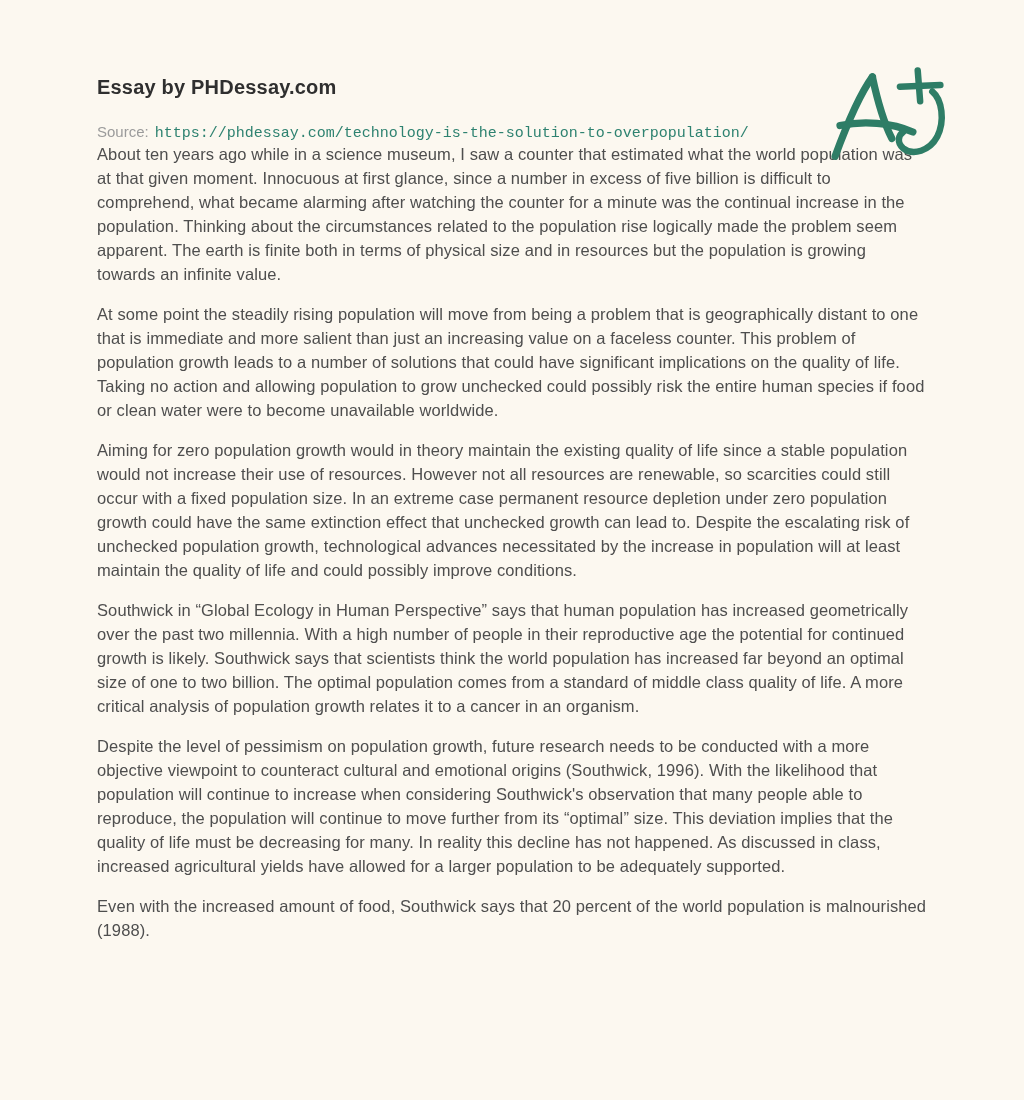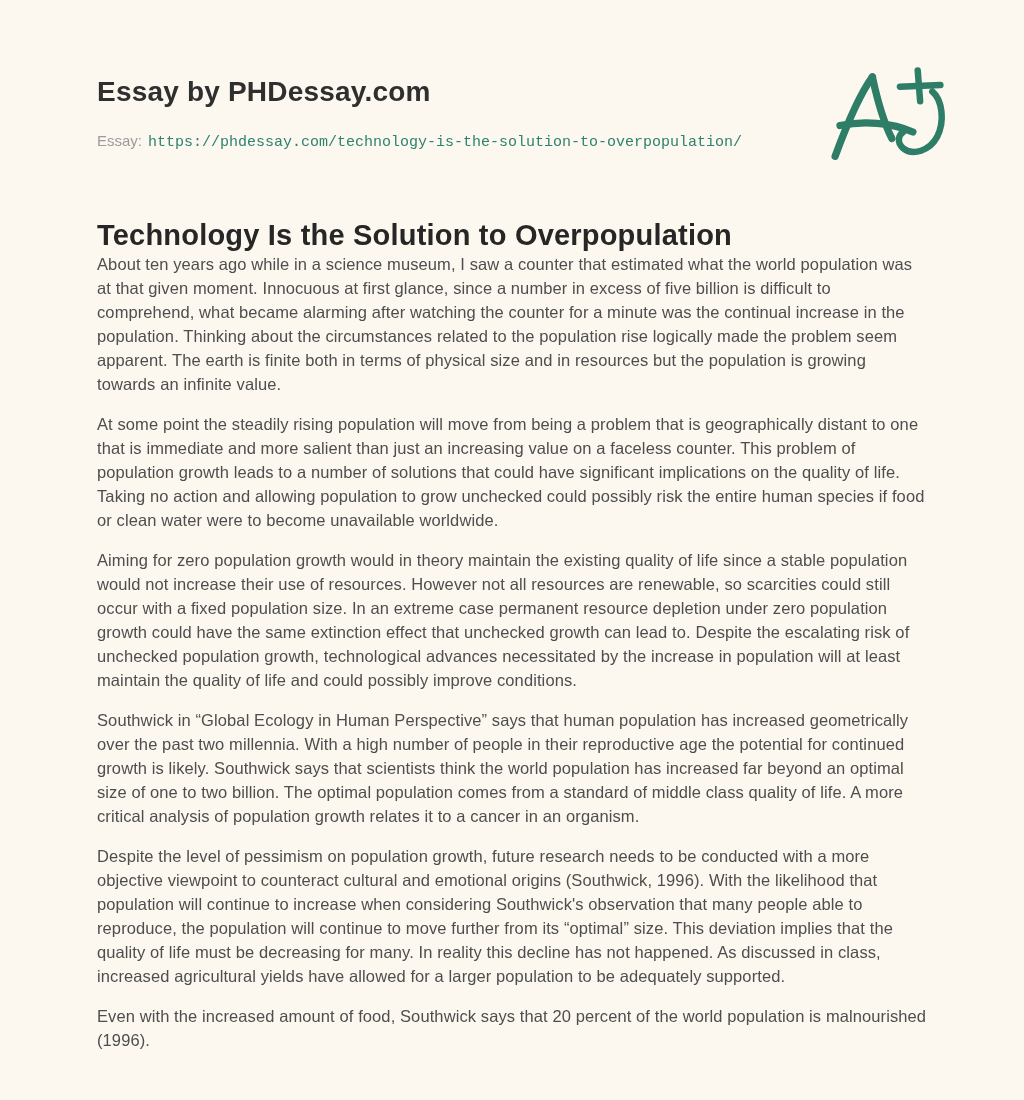--- a/index.html
+++ b/index.html
@@ -18,21 +18,21 @@
   }
   .page {
     position: relative;
     width: 1024px;
     min-height: 1100px;
     background: var(--bg);
     padding: 76px 97px 40px 97px;
     overflow: hidden;
   }
   .byline {
-    font-size: 28px;
+    font-size: 20px;
     font-weight: 700;
     color: #2f2f2f;
     letter-spacing: 0.2px;
   }
   .source-line {
     margin-top: 24px;
     font-size: 15px;
     color: var(--muted);
   }
   .source-line .label { color: var(--muted); margin-right: 6px; }
@@ -68,44 +68,43 @@
   }
 </style>
 </head>
 <body>
 
 <div class="page">
 
   <div class="byline">Essay by PHDessay.com</div>
 
   <div class="source-line">
-    <span class="label">Essay:</span><a href="#">https://phdessay.com/technology-is-the-solution-to-overpopulation/</a>
+    <span class="label">Source:</span><a href="#">https://phdessay.com/technology-is-the-solution-to-overpopulation/</a>
   </div>
 
   <div class="logo">
     <svg viewBox="0 0 170 126" fill="none" xmlns="http://www.w3.org/2000/svg">
 
       <path d="M16 114 C 30 76, 46 38, 62 16" stroke="#2e7d66" stroke-width="9" stroke-linecap="round"></path>
 
       <path d="M62 16 C 68 44, 76 72, 86 92" stroke="#2e7d66" stroke-width="9" stroke-linecap="round"></path>
 
       <path d="M22 76 C 50 70, 86 72, 112 84" stroke="#2e7d66" stroke-width="9" stroke-linecap="round"></path>
 
       <path d="M118 8 L 121 46" stroke="#2e7d66" stroke-width="8" stroke-linecap="round"></path>
 
       <path d="M96 28 L 146 26" stroke="#2e7d66" stroke-width="8" stroke-linecap="round"></path>
 
       <path d="M136 34 C 148 44, 152 70, 142 90 C 133 107, 112 114, 100 104 C 92 97, 94 88, 100 84" stroke="#2e7d66" stroke-width="8" stroke-linecap="round"></path>
     </svg>
   </div>
 
-  <h1 class="title">Technology Is the Solution to Overpopulation</h1>
 
   <div class="essay-body">
     <p>About ten years ago while in a science museum, I saw a counter that estimated what the world population was at that given moment. Innocuous at first glance, since a number in excess of five billion is difficult to comprehend, what became alarming after watching the counter for a minute was the continual increase in the population. Thinking about the circumstances related to the population rise logically made the problem seem apparent. The earth is finite both in terms of physical size and in resources but the population is growing towards an infinite value.</p>
     <p>At some point the steadily rising population will move from being a problem that is geographically distant to one that is immediate and more salient than just an increasing value on a faceless counter. This problem of population growth leads to a number of solutions that could have significant implications on the quality of life. Taking no action and allowing population to grow unchecked could possibly risk the entire human species if food or clean water were to become unavailable worldwide.</p>
     <p>Aiming for zero population growth would in theory maintain the existing quality of life since a stable population would not increase their use of resources. However not all resources are renewable, so scarcities could still occur with a fixed population size. In an extreme case permanent resource depletion under zero population growth could have the same extinction effect that unchecked growth can lead to. Despite the escalating risk of unchecked population growth, technological advances necessitated by the increase in population will at least maintain the quality of life and could possibly improve conditions.</p>
     <p>Southwick in “Global Ecology in Human Perspective” says that human population has increased geometrically over the past two millennia. With a high number of people in their reproductive age the potential for continued growth is likely. Southwick says that scientists think the world population has increased far beyond an optimal size of one to two billion. The optimal population comes from a standard of middle class quality of life. A more critical analysis of population growth relates it to a cancer in an organism.</p>
     <p>Despite the level of pessimism on population growth, future research needs to be conducted with a more objective viewpoint to counteract cultural and emotional origins (Southwick, 1996). With the likelihood that population will continue to increase when considering Southwick's observation that many people able to reproduce, the population will continue to move further from its “optimal” size. This deviation implies that the quality of life must be decreasing for many. In reality this decline has not happened. As discussed in class, increased agricultural yields have allowed for a larger population to be adequately supported.</p>
-    <p>Even with the increased amount of food, Southwick says that 20 percent of the world population is malnourished (1996).</p>
+    <p>Even with the increased amount of food, Southwick says that 20 percent of the world population is malnourished (1988).</p>
   </div>
 
 </div>
 
 </body></html>

